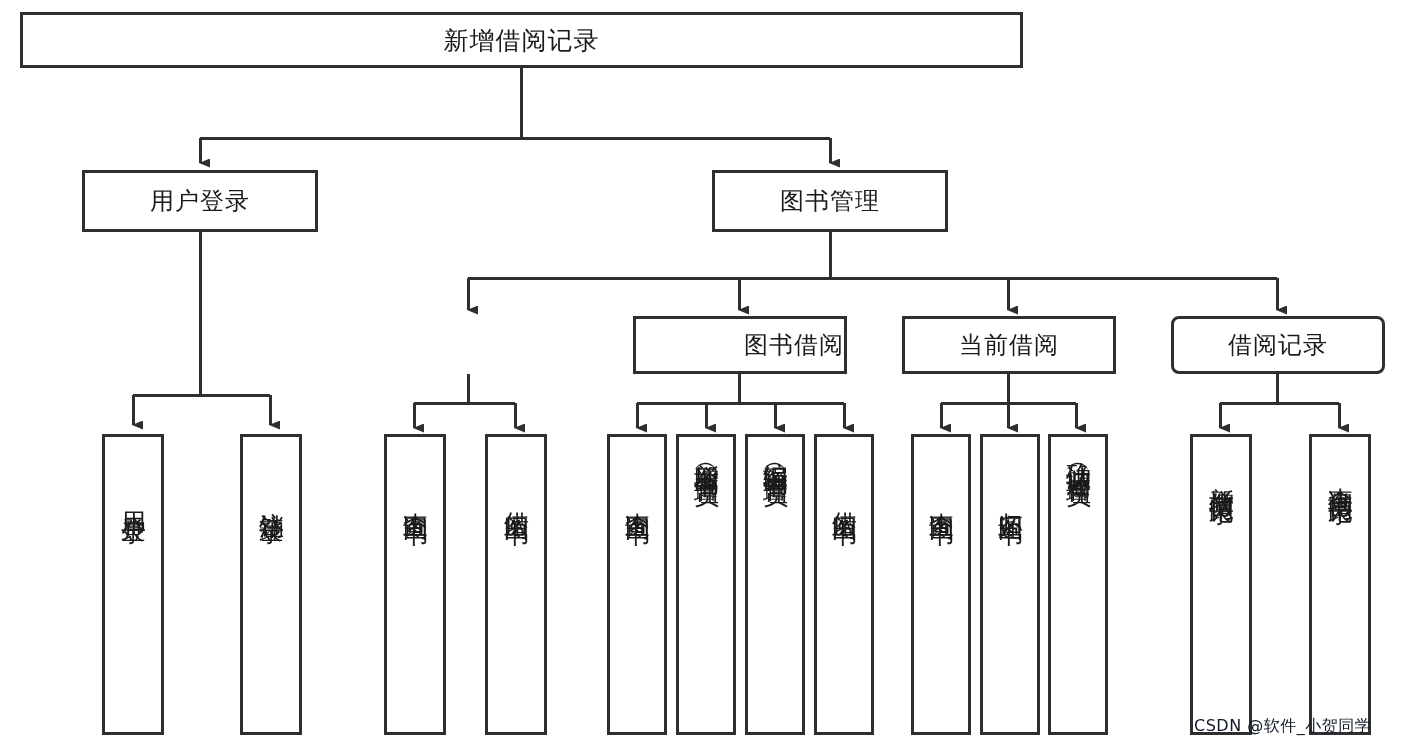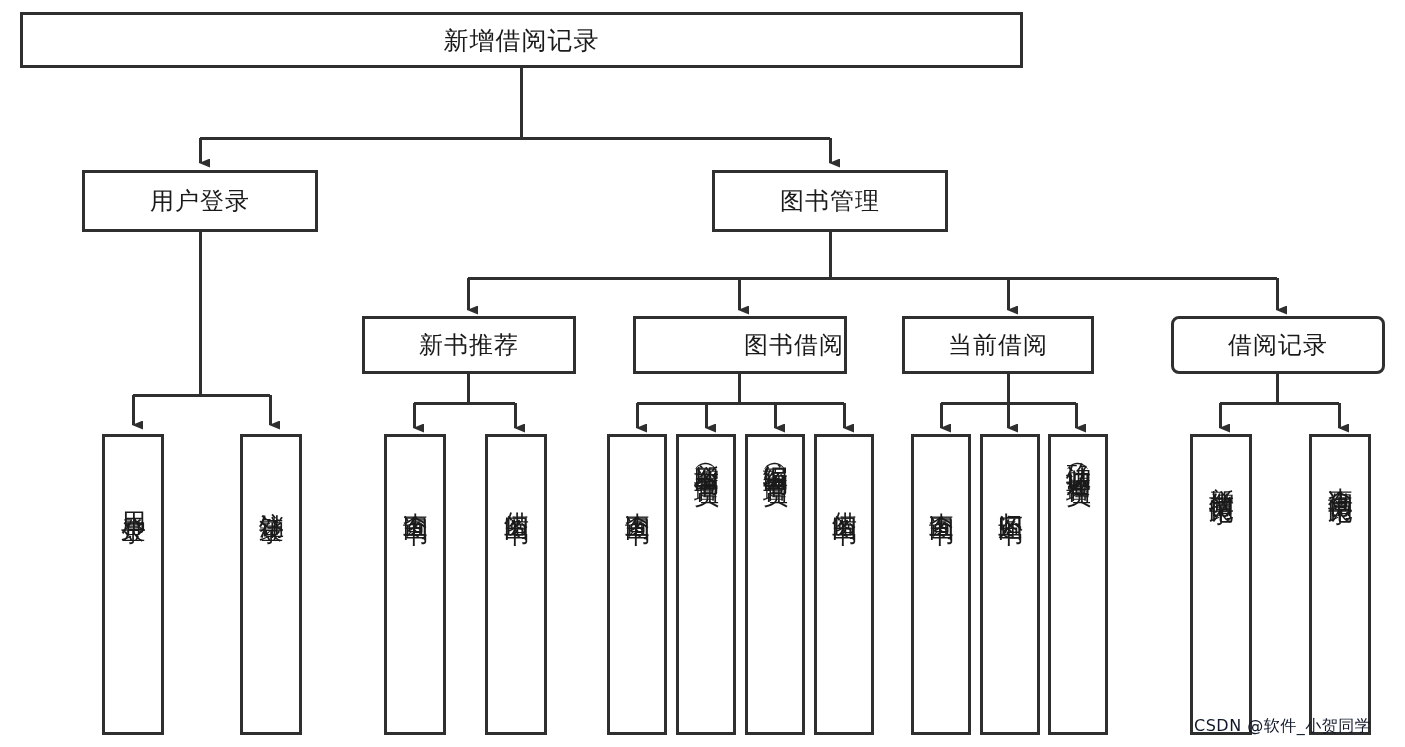--- a/index.html
+++ b/index.html
@@ -137,27 +137,24 @@
     <span class="label">新增借阅记录</span>
   </div>
 
   <div class="node horiz" style="left:82px; top:170px; width:236px; height:62px;">
     <span class="label">用户登录</span>
   </div>
   <div class="node horiz" style="left:712px; top:170px; width:236px; height:62px;">
     <span class="label">图书管理</span>
   </div>
 
-  <div class="node horiz" style="left:362px; top:316px; width:214px; height:58px;">
-    <span class="label">新书推荐</span>
-  </div>
   <div class="node horiz" style="left:633px; top:316px; width:214px; height:58px;justify-content:flex-end;">
     <span class="label">图书借阅</span>
   </div>
-  <div class="node horiz" style="left:902px; top:316px; width:192px; height:58px;">
+  <div class="node horiz" style="left:902px; top:316px; width:214px; height:58px;">
     <span class="label">当前借阅</span>
   </div>
   <div class="node horiz" style="left:1171px; top:316px; width:214px; height:58px;border-radius:8px;">
     <span class="label">借阅记录</span>
   </div>
 
   <div class="node vert" style="left:102px; top:434px; width:62px; height:301px; padding-top:55px;">
     <span class="label">用户登录</span>
   </div>
   <div class="node vert" style="left:240px; top:434px; width:62px; height:301px; padding-top:55px;">

